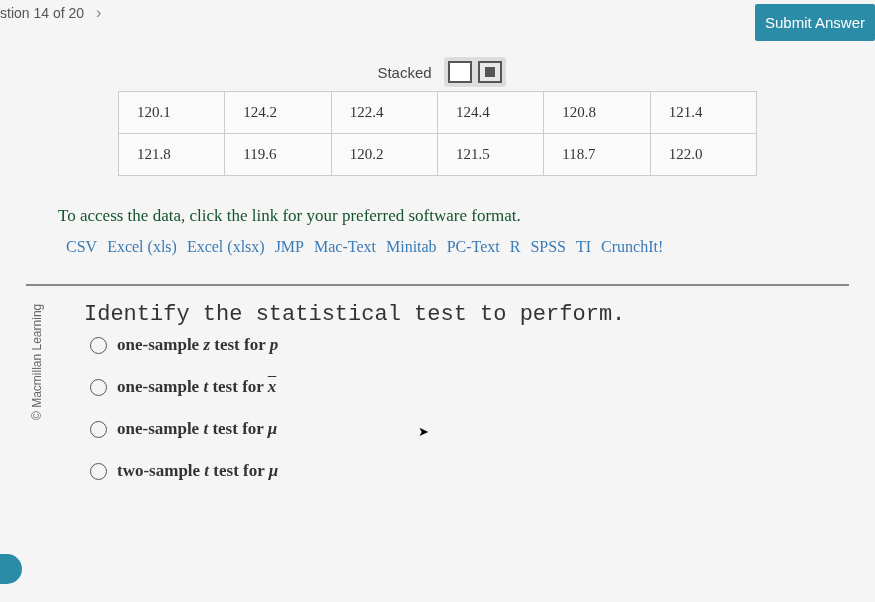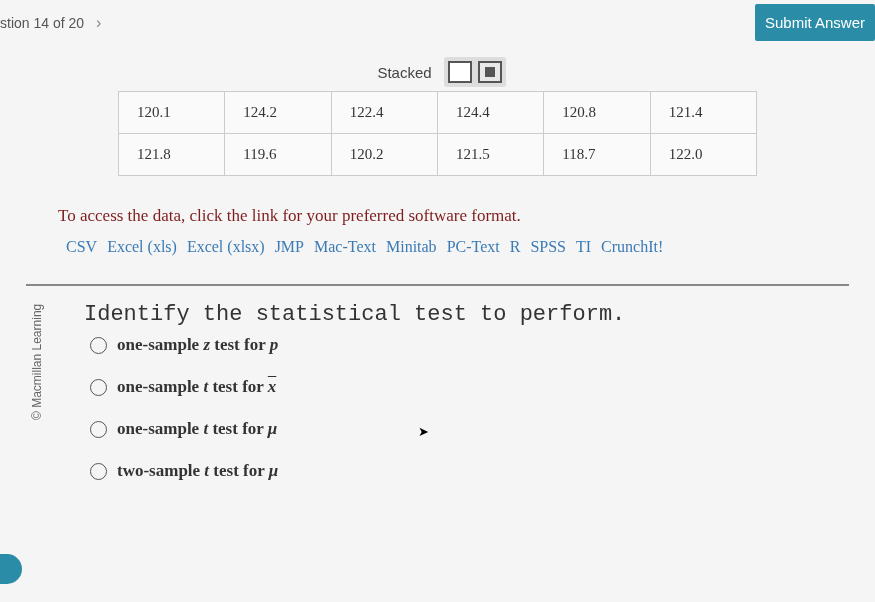--- a/index.html
+++ b/index.html
@@ -8,21 +8,21 @@
       background: #f5f5f5;
       color: #333;
       width: 875px;
       height: 602px;
       position: relative;
       overflow: hidden;
     }
     .top-bar {
       display: flex;
       justify-content: space-between;
-      align-items: center;
+      align-items: flex-start;
       padding: 4px 0 8px 0;
     }
     .question-nav {
       display: flex;
       align-items: center;
       gap: 12px;
       font-size: 14px;
       color: #555;
       font-family: Arial, sans-serif;
     }
@@ -88,21 +88,21 @@
       border: 1px solid #ccc;
       padding: 12px 18px;
       font-size: 15px;
       background: #fafafa;
       color: #333;
       text-align: left;
     }
     .access-text {
       margin-left: 58px;
       font-size: 17px;
-      color: #7f1d1d;
+      color: #14532d;
       margin-bottom: 12px;
     }
     .format-links {
       margin-left: 66px;
       font-size: 16px;
       display: flex;
       gap: 10px;
       flex-wrap: wrap;
     }
     .format-links a {

